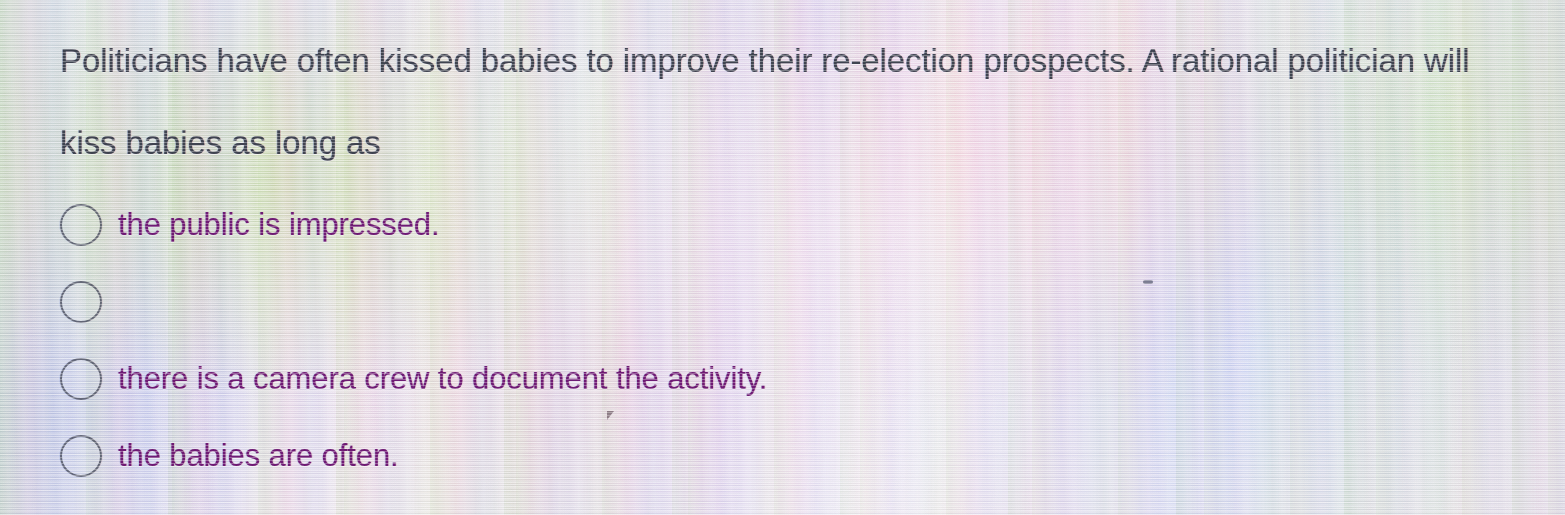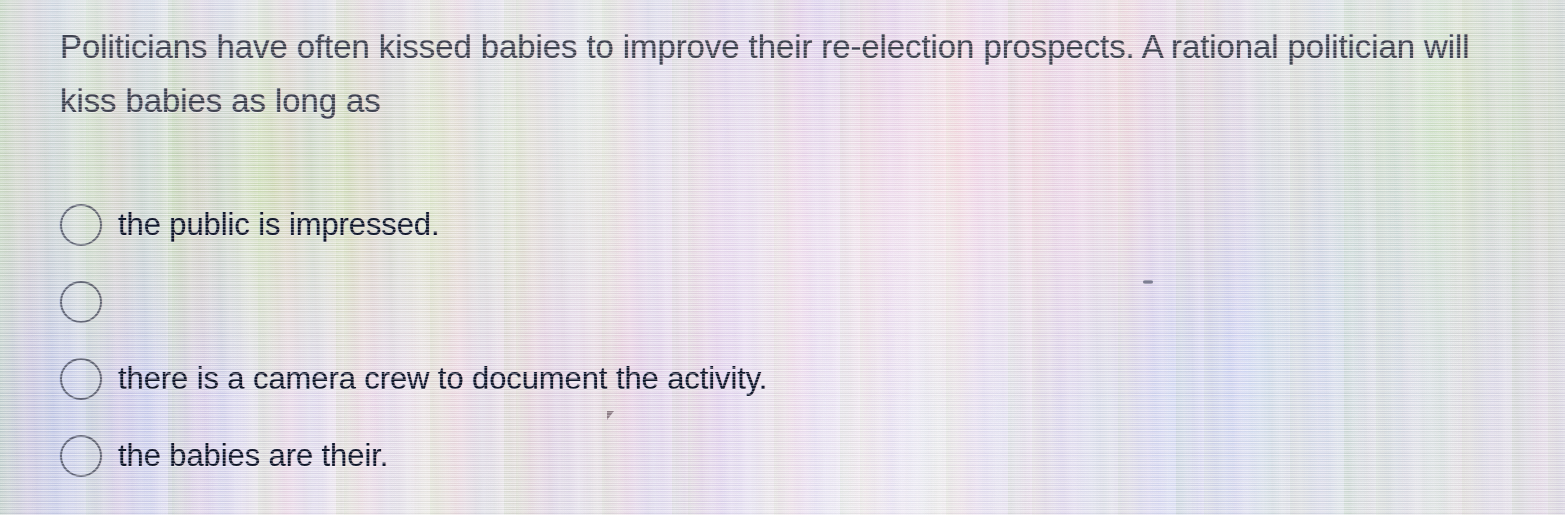--- a/index.html
+++ b/index.html
@@ -117,21 +117,21 @@
     inset: 0;
     z-index: 5;
   }
 
   .prompt {
     position: absolute;
     left: 60px;
     top: 20px;
     width: 1468px;
     font-size: 33px;
-    line-height: 54px;
+    line-height: 82px;
     color: #3f4450;
     letter-spacing: -0.1px;
     text-shadow:
       0.7px 0 0 rgba(205,110,120,0.30),
       -0.7px 0 0 rgba(90,130,205,0.30),
       0 0.6px 0 rgba(255,255,255,0.40);
   }
 
   .options {
     position: absolute;
@@ -157,21 +157,21 @@
     background: transparent;
     box-shadow:
       0.8px 0 0 rgba(190,110,130,0.22),
       -0.8px 0 0 rgba(90,120,200,0.26);
     opacity: 0.82;
   }
 
   .option-label {
     font-size: 31px;
     line-height: 38px;
-    color: #0f172a;
+    color: #701a75;
     letter-spacing: -0.1px;
     text-shadow:
       0.7px 0 0 rgba(205,110,120,0.28),
       -0.7px 0 0 rgba(90,130,205,0.28),
       0 0.6px 0 rgba(255,255,255,0.38);
   }
 
   
   .speck {
     position: absolute;
@@ -246,21 +246,21 @@
         <span class="radio"></span>
       </div>
 
       <div class="option">
         <span class="radio"></span>
         <span class="option-label">there is a camera crew to document the activity.</span>
       </div>
 
       <div class="option">
         <span class="radio"></span>
-        <span class="option-label">the babies are their.</span>
+        <span class="option-label">the babies are often.</span>
       </div>
 
     </div>
   </div>
 
   <div class="speck speck-a"></div>
   <div class="speck speck-b"></div>
 
   <div class="fg-scan"></div>
   <div class="fg-tint"></div>

